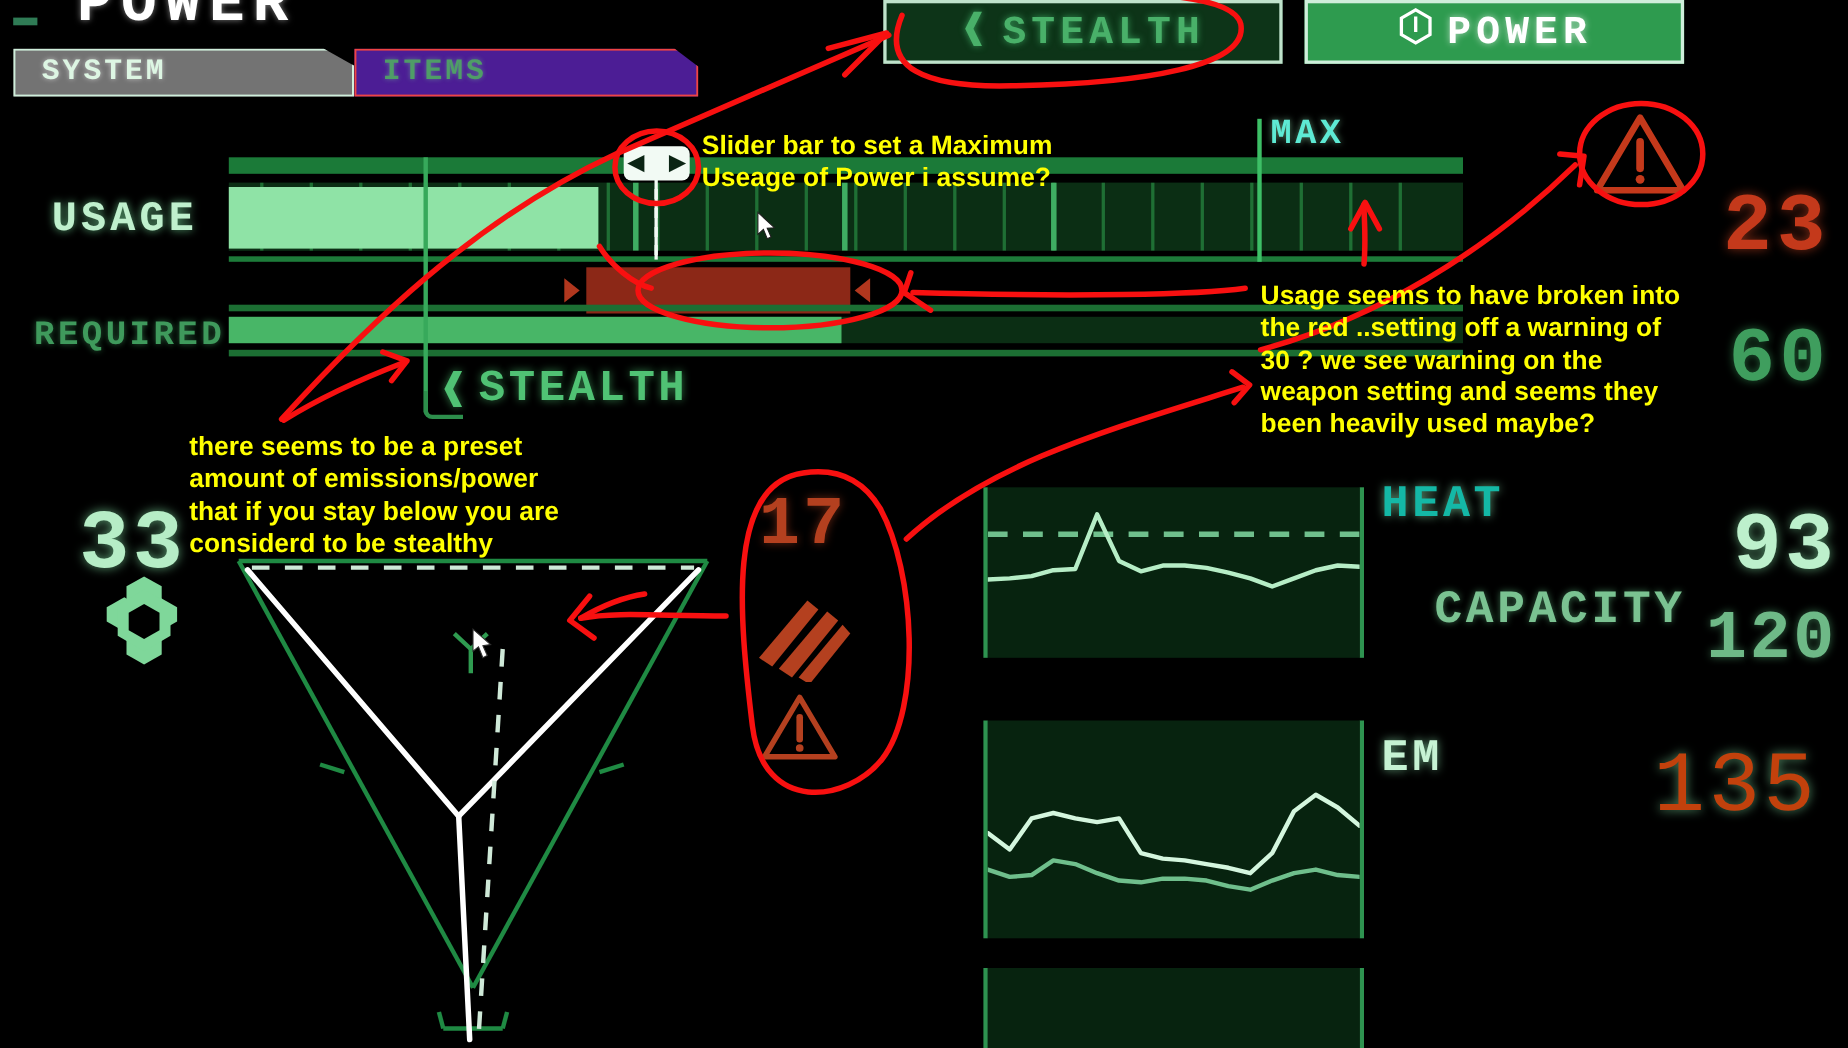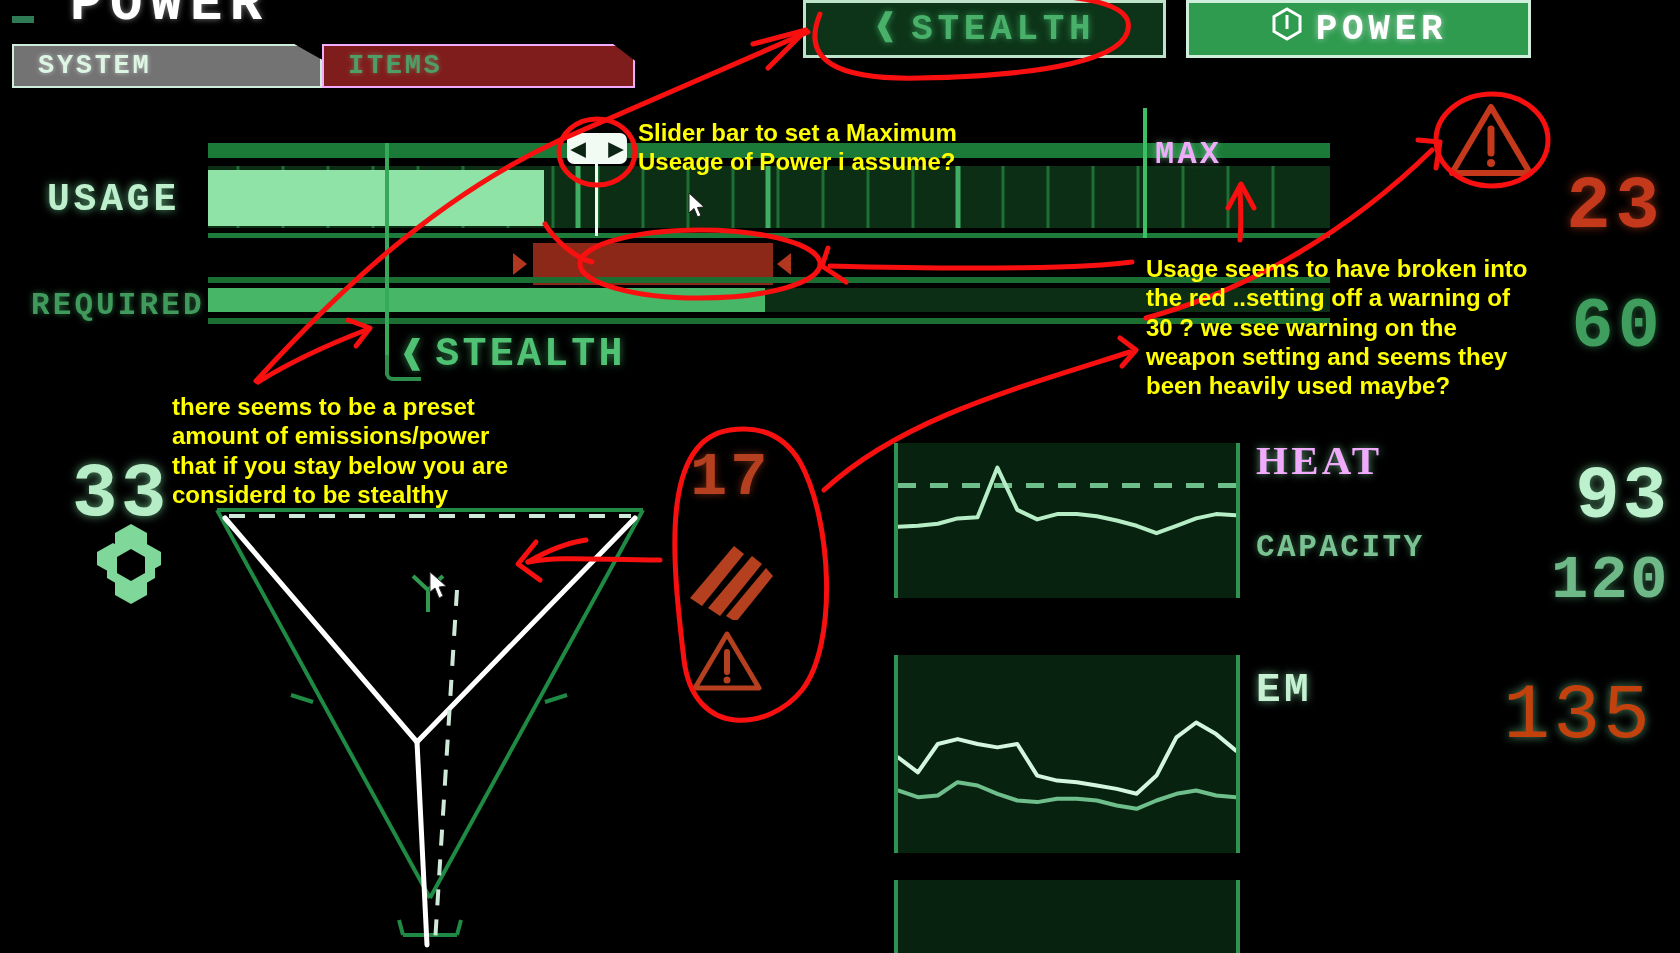--- a/index.html
+++ b/index.html
@@ -44,23 +44,23 @@
   #tab-system {
     left: 12px; width: 310px;
     background: #737373;
     color: #ddf6e3;
     border: 2px solid #cfeedb;
     clip-path: polygon(0 0, 91% 0, 100% 36%, 100% 100%, 0 100%);
     text-shadow: 0 0 5px rgba(255,255,255,.55);
   }
   #tab-items {
     left: 322px; width: 313px;
-    background: #7f1d1d;
+    background: #4c1d95;
     color: #4f9d67;
-    border: 2px solid #f0abfc;
+    border: 2px solid #ef4444;
     clip-path: polygon(0 0, 93% 0, 100% 38%, 100% 100%, 0 100%);
     text-shadow: 0 0 5px rgba(120,220,150,.45);
   }
 
   .top-btn {
     position: absolute; top: 0px; height: 58px;
     display: flex; align-items: center; justify-content: center;
     font-family: "Liberation Mono", monospace;
     font-size: 36px; font-weight: 700; letter-spacing: 0.13em;
   }
@@ -147,21 +147,21 @@
     color: #50c274; text-shadow: 0 0 8px rgba(90,220,130,.55);
     display: flex; align-items: center; gap: 8px;
   }
 
   
   #max-line { left: 1143px; top: 108px; width: 4px; height: 130px; background: #3dbf66; }
   #max-label {
     left: 1155px; top: 103px;
     font-family: "Liberation Mono", monospace;
     font-size: 32px; font-weight: 700; letter-spacing: 0.1em;
-    color: #f0abfc; text-shadow: 0 0 7px rgba(150,230,180,.6); margin-top: 33px;
+    color: #5eead4; text-shadow: 0 0 7px rgba(150,230,180,.6);
   }
 
   
   #slider-line {
     left: 595px; top: 138px; width: 3px; height: 98px;
     background: repeating-linear-gradient(to bottom, #e8f7ec 0 9px, transparent 9px 17px);
   }
   #slider-stem { left: 595px; top: 160px; width: 3px; height: 76px; background: #f3fbf5; }
   #slider-handle {
     left: 567px; top: 133px; width: 60px; height: 31px;
@@ -224,24 +224,24 @@
   #third-edge-l{ left: 894px; top: 880px; height: 73px; }
   #third-edge-r{ left: 1236px; top: 880px; height: 73px; }
 
   .stat-label {
     position: absolute;
     font-family: "Liberation Mono", monospace;
     font-weight: 700; letter-spacing: 0.08em;
   }
   #label-heat {
     left: 1256px; top: 436px; font-size: 41px;
-    color: #f0abfc; text-shadow: 0 0 9px rgba(150,240,185,.65); font-family: Liberation Serif, serif;
+    color: #14b8a6; text-shadow: 0 0 9px rgba(150,240,185,.65);
   }
   #label-capacity {
-    left: 1256px; top: 530px; font-size: 31px;
+    left: 1304px; top: 530px; font-size: 42px;
     color: #7ac291; text-shadow: 0 0 7px rgba(110,210,145,.5); text-align: center;
   }
   #label-em {
     left: 1256px; top: 652px; font-size: 41px;
     color: #c6f2d3; text-shadow: 0 0 9px rgba(150,240,185,.65); margin-top: 15px;
   }
   #value-heat {
     right: 10px; top: 455px;
     font-family: "Liberation Mono", monospace;
     font-size: 74px; font-weight: 700; letter-spacing: 0.04em;

